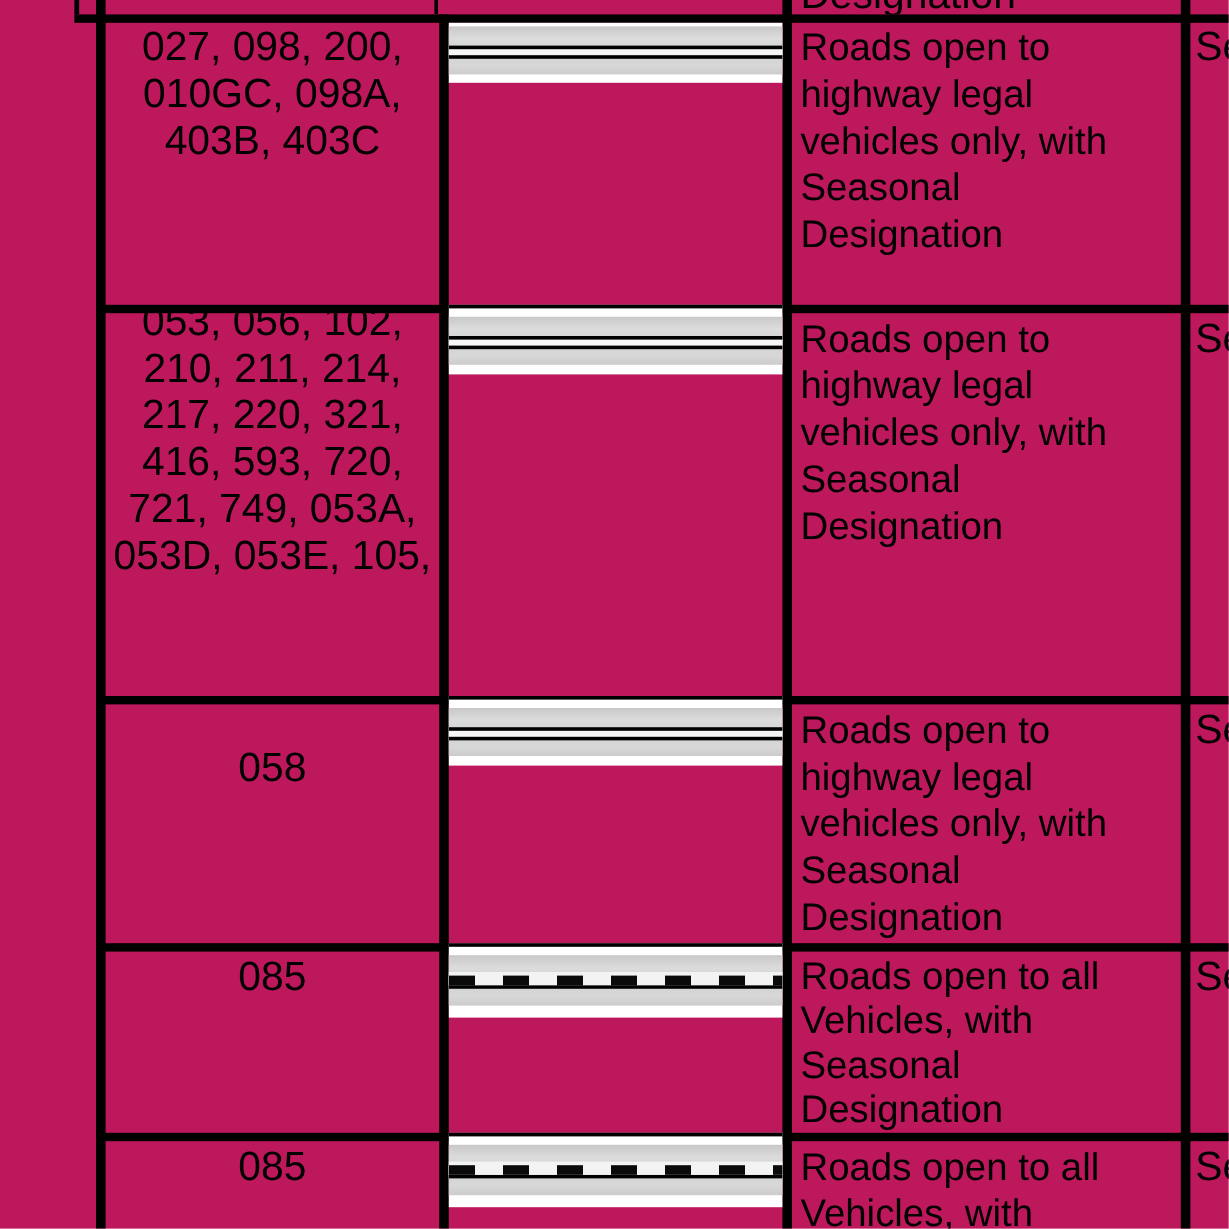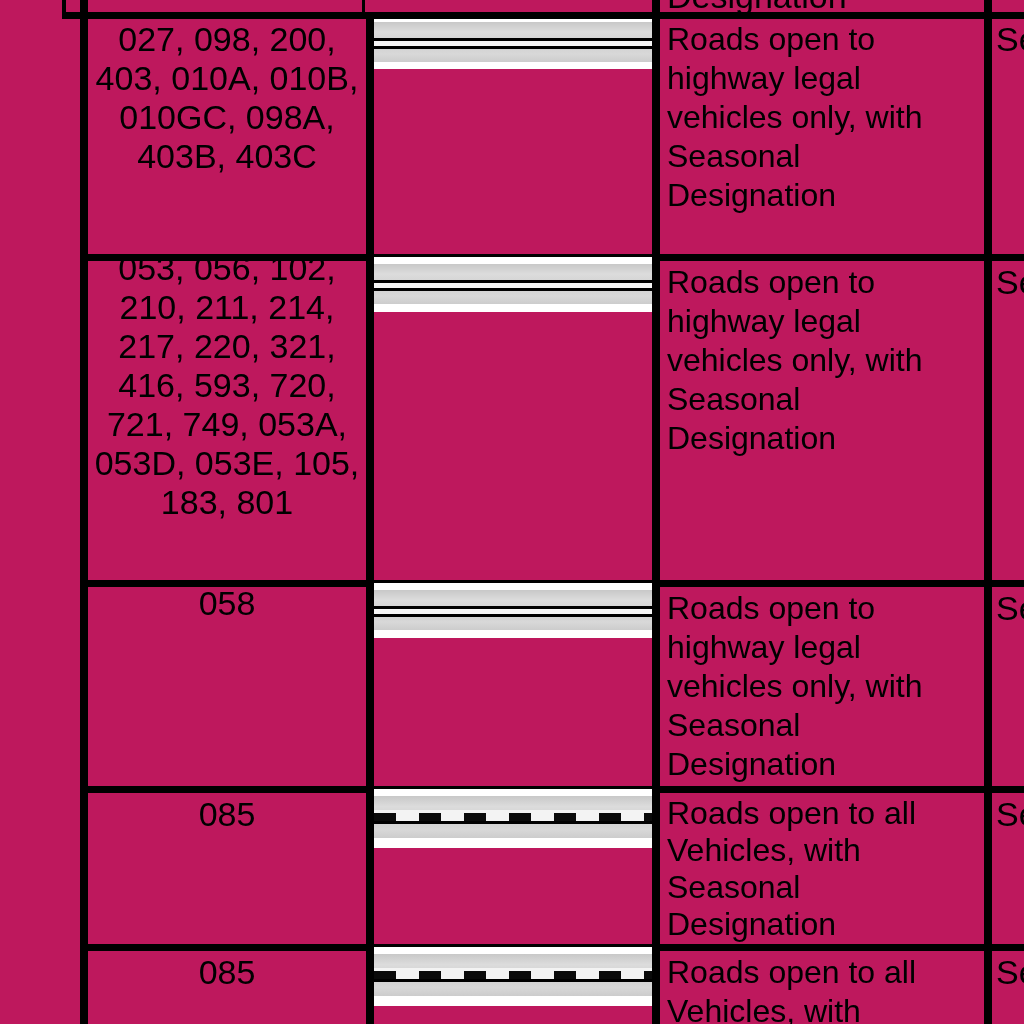--- a/index.html
+++ b/index.html
@@ -91,21 +91,20 @@
   <div class="hline" style="top:786px; left:80px; width:944px;"></div>
   <div class="hline" style="top:944px; left:80px; width:944px;"></div>
 
   <div class="vline" style="left:80px;  top:0;    height:1024px;"></div>
   <div class="vline" style="left:366px; top:12px; height:1012px;"></div>
   <div class="vline" style="left:652px; top:0;    height:1024px;"></div>
   <div class="vline" style="left:984px; top:0;    height:1024px;"></div>
 
   <div class="roads-cell" style="top:20px;">
       <div>027, 098, 200,</div>
-      <div>403, 010A, 010B,</div>
       <div>010GC, 098A,</div>
       <div>403B, 403C</div>
     </div>
   <div class="symbol-box" style="top:19px; height:50px; padding-top:3px;">
     <div class="band-double">
       <div class="core"></div>
     </div>
   </div>
   <div class="desc-cell" style="top:20px;">
       <div>Roads open to</div>
@@ -116,37 +115,36 @@
     </div>
   <div class="season-cell" style="top:20px;">Se</div>
 
   <div class="roads-cell" style="top:249px;">
       <div>053, 056, 102,</div>
       <div>210, 211, 214,</div>
       <div>217, 220, 321,</div>
       <div>416, 593, 720,</div>
       <div>721, 749, 053A,</div>
       <div>053D, 053E, 105,</div>
-      <div>183, 801</div>
     </div>
   <div class="symbol-box bordered" style="top:254px; height:58px; padding-top:7px;">
     <div class="band-double">
       <div class="core"></div>
     </div>
   </div>
   <div class="desc-cell" style="top:263px;">
       <div>Roads open to</div>
       <div>highway legal</div>
       <div>vehicles only, with</div>
       <div>Seasonal</div>
       <div>Designation</div>
     </div>
   <div class="season-cell" style="top:263px;">Se</div>
 
-  <div class="roads-cell" style="top:584px;">
+  <div class="roads-cell" style="top:621px;">
       <div>058</div>
     </div>
   <div class="symbol-box bordered" style="top:580px; height:58px; padding-top:7px;">
     <div class="band-double">
       <div class="core"></div>
     </div>
   </div>
   <div class="desc-cell" style="top:589px;">
       <div>Roads open to</div>
       <div>highway legal</div>

